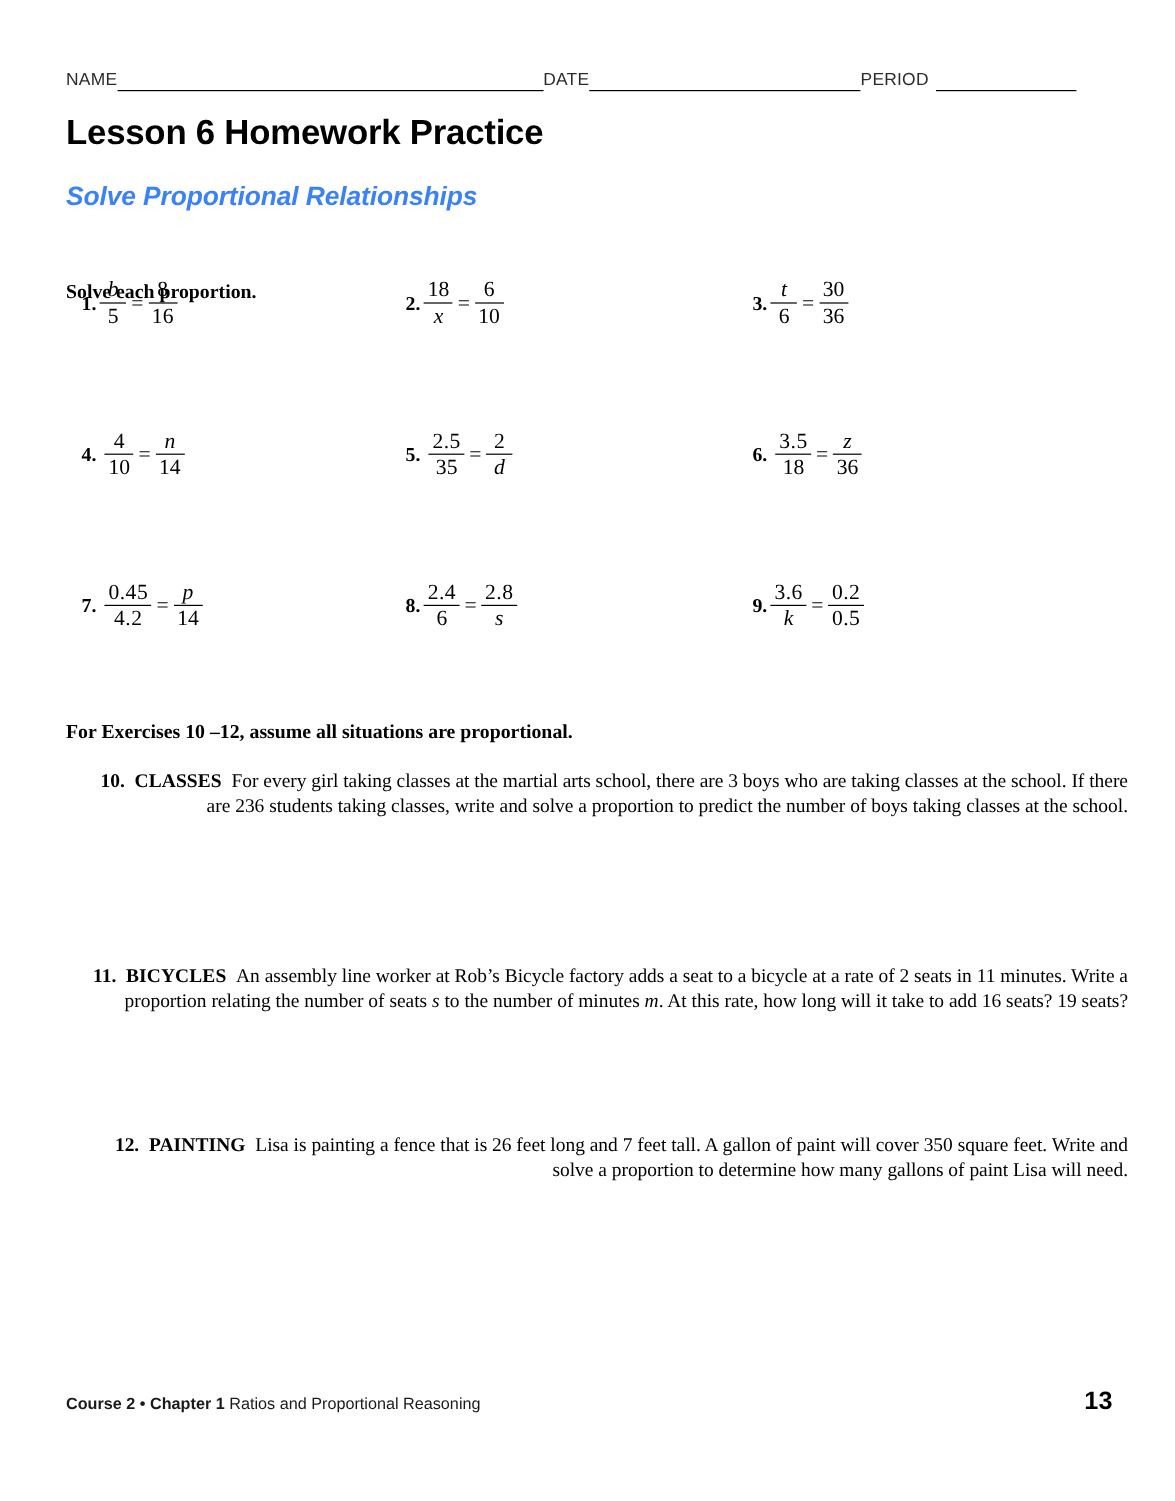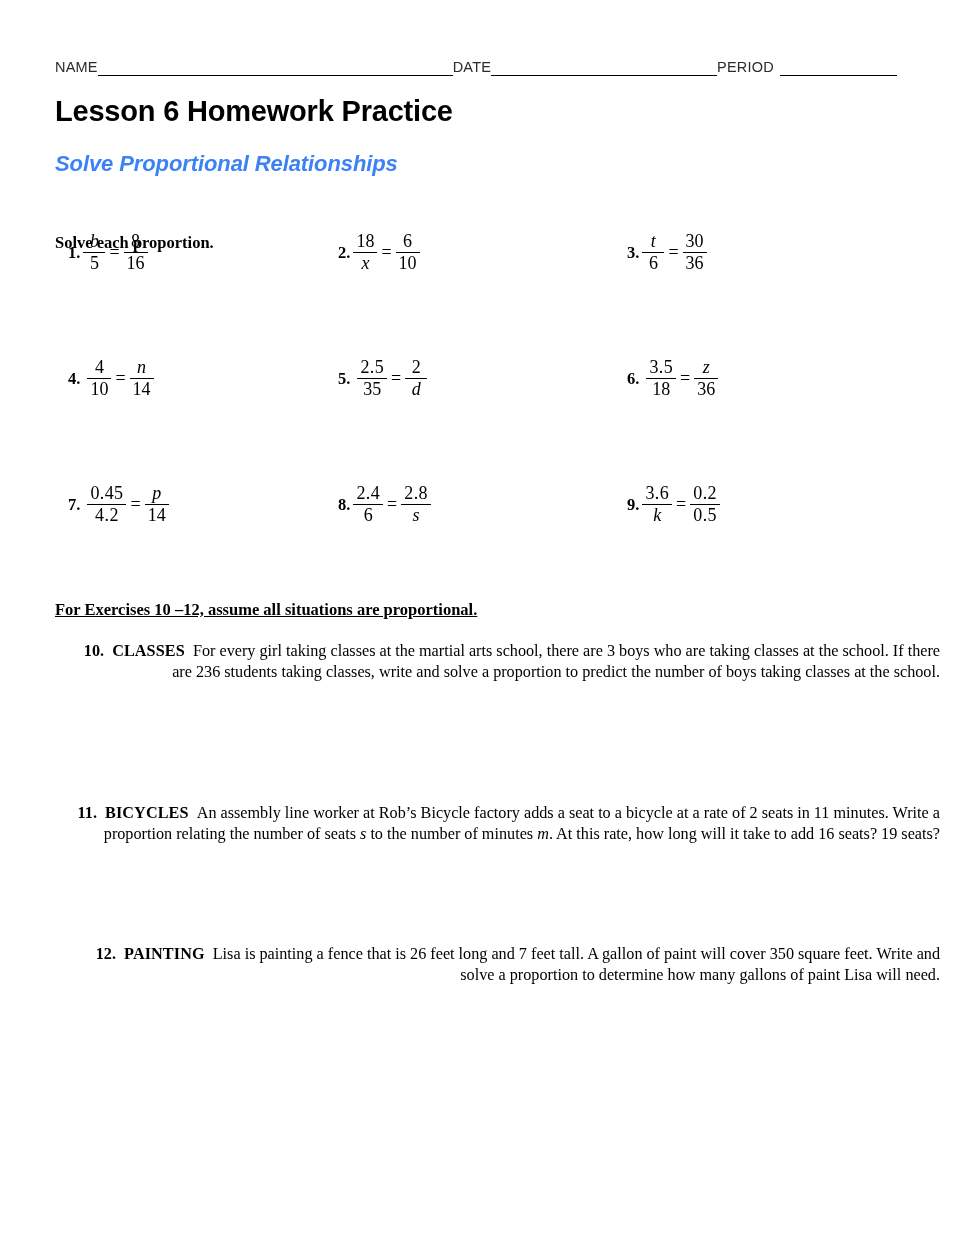--- a/index.html
+++ b/index.html
@@ -148,21 +148,20 @@
   .c3 { left: 627px; }
 
   
   .ex-head {
     position: absolute;
     left: 55px;
     top: 600px;
     font-family: "Liberation Serif", serif;
     font-weight: bold;
     font-size: 16.5px;
-    text-decoration: underline;
   }
 
   
   .word {
     position: absolute;
     left: 66px;
     width: 848px;
     font-family: "Liberation Serif", serif;
     font-size: 16.2px;
     line-height: 20.8px;
@@ -376,14 +375,20 @@
     <span>&nbsp;</span><span class="cat">BICYCLES</span>
     <span>&nbsp;</span><span>An assembly line worker at Rob’s Bicycle factory adds a seat to a bicycle at a rate of 2 seats in 11 minutes. Write a proportion relating the number of seats </span><span class="var">s</span><span> to the number of minutes </span><span class="var">m</span><span>. At this rate, how long will it take to add 16 seats? 19 seats?</span>
   </div>
 
   <div class="word w12">
     <span class="wnum">12.</span>
     <span>&nbsp;</span><span class="cat">PAINTING</span>
     <span>&nbsp;</span><span>Lisa is painting a fence that is 26 feet long and 7 feet tall. A gallon of paint will cover 350 square feet. Write and solve a proportion to determine how many gallons of paint Lisa will need.</span>
   </div>
 
+  <div class="footer">
+    <span class="fleft">
+      <span class="fstrong">Course 2 • Chapter 1</span><span>&nbsp;</span><span class="fnormal">Ratios and Proportional Reasoning</span>
+    </span>
+    <span class="pageno">13</span>
+  </div>
 
 </div>
 
 </body></html>

